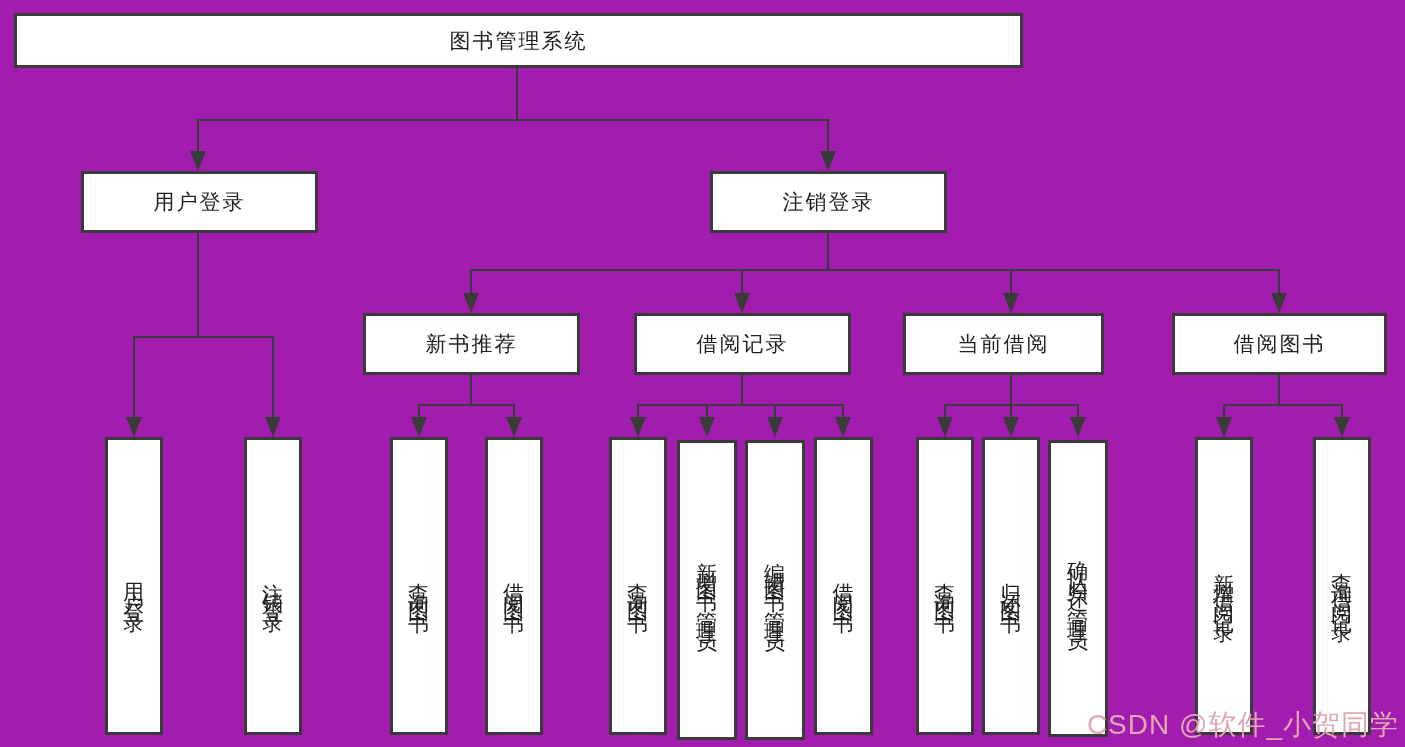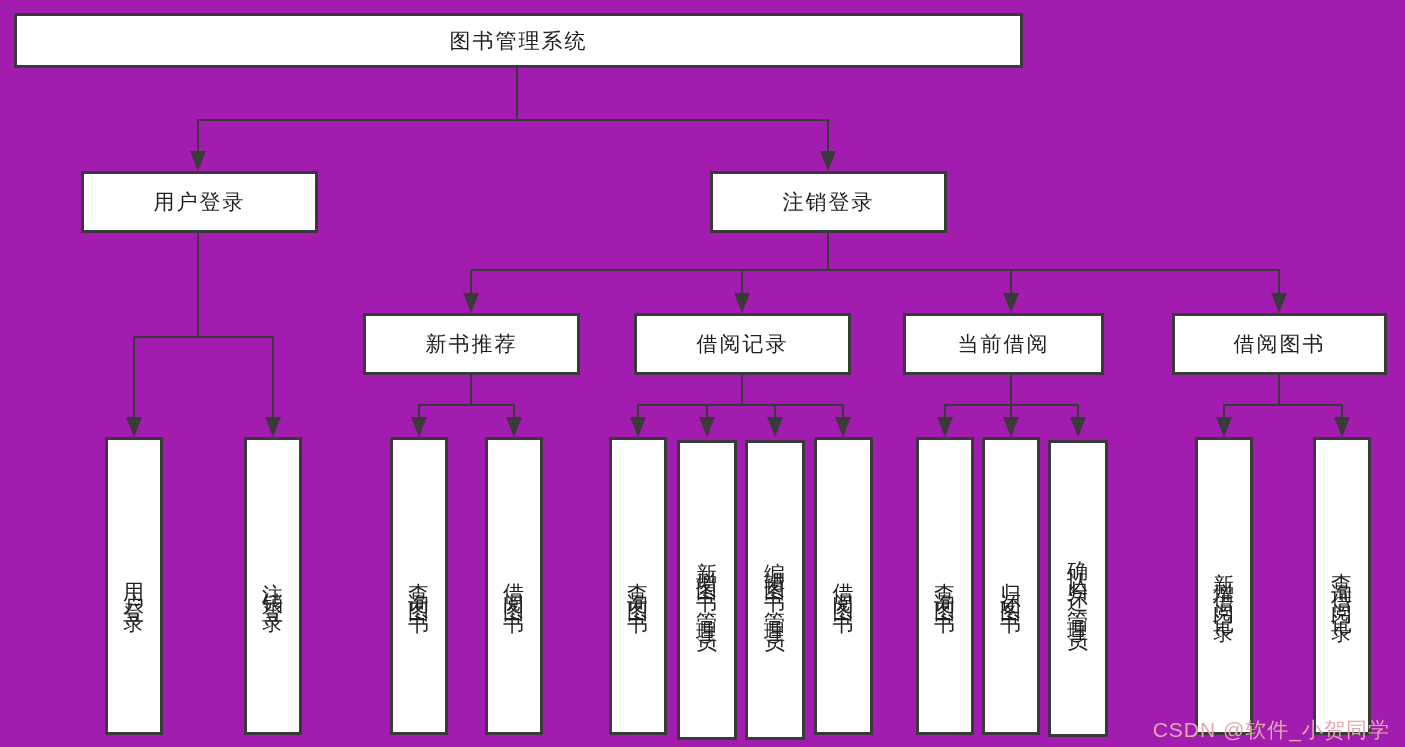--- a/index.html
+++ b/index.html
@@ -33,22 +33,22 @@
   .line{position:absolute;background:#3a3a3a;}
   .arrow{
     position:absolute;
     width:0;height:0;
     border-left:8px solid transparent;
     border-right:8px solid transparent;
     border-top:20px solid #3a3a3a;
   }
   .watermark{
     position:absolute;
-    right:15px;bottom:3px;
-    font-size:21px;
+    right:6px;bottom:3px;
+    font-size:28px;
     letter-spacing:1px;
     color:#e2a7b2;
   }
 </style>
 </head>
 <body>
 
 <div class="canvas">
 
   <div id="connectors">

